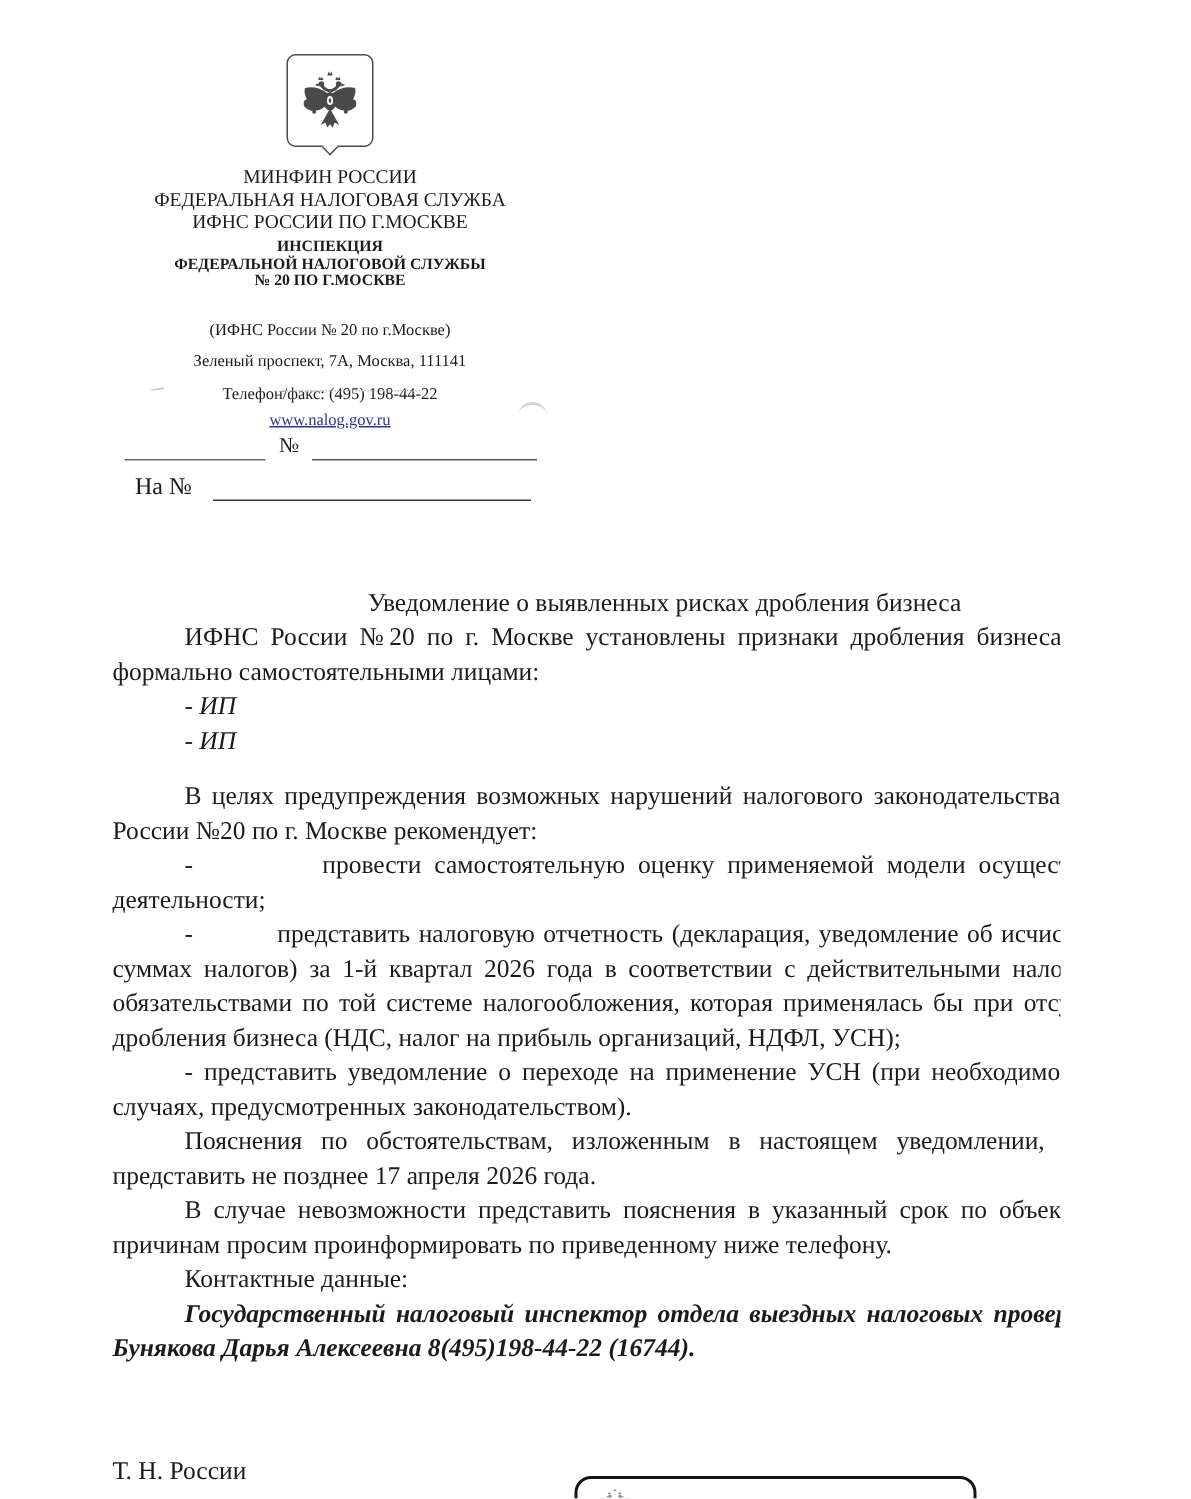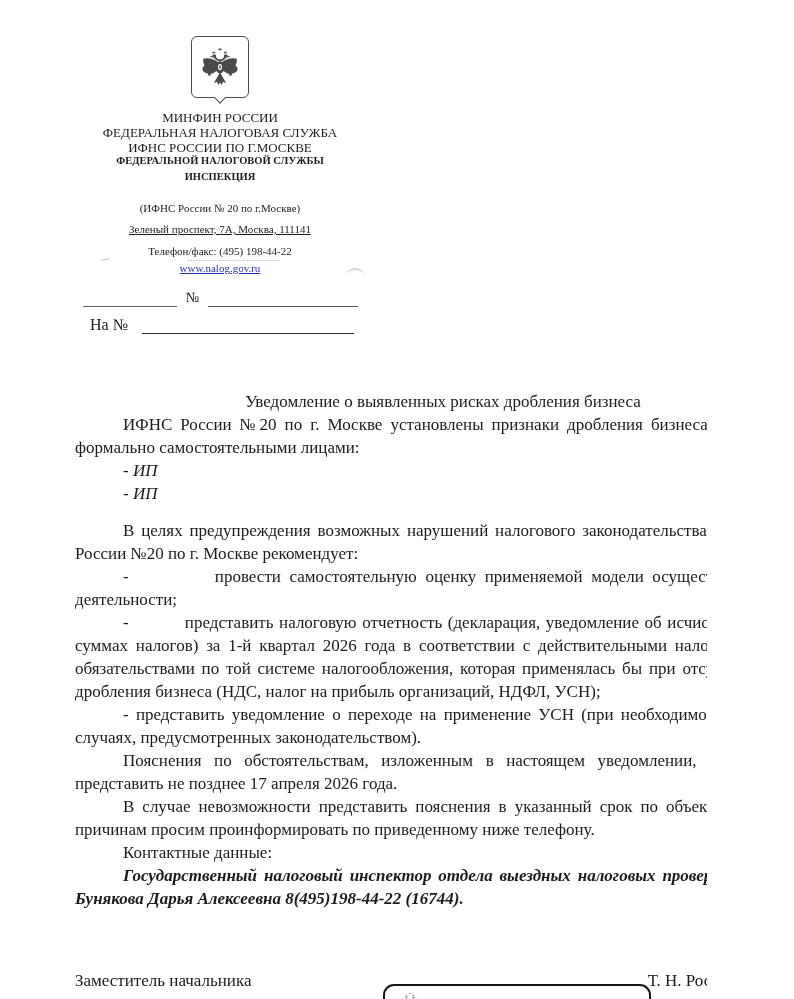--- a/index.html
+++ b/index.html
@@ -18,21 +18,21 @@
     content:""; position:absolute; bottom:-5px; left:50%;
     transform:translateX(-50%) rotate(45deg);
     width:7px; height:7px; background:#fff;
     border-right:1px solid #4a4a4a; border-bottom:1px solid #4a4a4a;
   }
   .emblem-box svg { color:#4a4a4a; }
   .lh-org   { font-size:13px; line-height:15px; }
   .lh-org-first { margin-top:12px; }
   .lh-bold  { font-size:10.5px; line-height:11.5px; font-weight:bold; }
   .lh-small { font-size:11px; line-height:13px; }
-  .lh-addr  { margin-top:8px;text-decoration:underline; }
+  .lh-addr  { margin-top:8px; }
   .lh-phone { margin-top:9px; }
   .lh-site a { color:#2730b4; font-size:11px; }
 
   
   .artifact { position:absolute; pointer-events:none; }
   .art1 { left:188px; top:260px; width:92px; border-top:1.5px dotted #bdbdbd; }
   .art2 { left:100px; top:254px; width:9px; height:5px; border-bottom:1.5px solid #c4c4c4; transform:rotate(-10deg); }
   .art3 { left:345px; top:268px; width:20px; height:8px; border-top:2px solid #d5d5d5; border-radius:50% / 100% 100% 0 0; }
 
   
@@ -97,22 +97,23 @@
           <circle cx="26" cy="63" r="3"></circle>
           <circle cx="74" cy="63" r="3"></circle>
         </g>
         <ellipse cx="50" cy="46" rx="4.5" ry="7" fill="#ffffff"></ellipse>
         <path d="M50 41 l2.2 5 -2.2 5 -2.2 -5 z" fill="currentColor"></path>
       </svg>
     </div>
     <div class="lh-org lh-org-first">МИНФИН РОССИИ</div>
     <div class="lh-org">ФЕДЕРАЛЬНАЯ НАЛОГОВАЯ СЛУЖБА</div>
     <div class="lh-org">ИФНС РОССИИ ПО Г.МОСКВЕ</div>
+    <div class="lh-bold" style="margin-top:4px;">ИНСПЕКЦИЯ</div>
     <div class="lh-bold">ФЕДЕРАЛЬНОЙ НАЛОГОВОЙ СЛУЖБЫ</div>
-    <div class="lh-bold" style="margin-top:4px;">ИНСПЕКЦИЯ</div>
+    <div class="lh-bold">№ 20 ПО Г.МОСКВЕ</div>
     <div class="lh-small" style="margin-top:20px;">(ИФНС России № 20 по г.Москве)</div>
     <div class="lh-small lh-addr">Зеленый проспект, 7А, Москва, 111141</div>
     <div class="lh-small lh-phone">Телефон/факс: (495) 198-44-22</div>
     <div class="lh-site">
       <a href="#">www.nalog.gov.ru</a>
     </div>
   </header>
 
   <div class="artifact art1"></div>
   <div class="artifact art2"></div>
@@ -139,21 +140,20 @@
     <p class="para">-&nbsp;&nbsp;&nbsp;&nbsp;&nbsp;&nbsp;&nbsp;&nbsp;&nbsp; провести самостоятельную оценку применяемой модели осуществления деятельности;</p>
     <p class="para">-&nbsp;&nbsp;&nbsp;&nbsp;&nbsp;&nbsp;&nbsp;&nbsp;&nbsp; представить налоговую отчетность (декларация, уведомление об исчисленных суммах налогов) за 1-й квартал 2026 года в соответствии с действительными налоговыми обязательствами по той системе налогообложения, которая применялась бы при отсутствии дробления бизнеса (НДС, налог на прибыль организаций, НДФЛ, УСН);</p>
     <p class="para">- представить уведомление о переходе на применение УСН (при необходимости и в случаях, предусмотренных законодательством).</p>
     <p class="para">Пояснения по обстоятельствам, изложенным в настоящем уведомлении, просим представить не позднее 17 апреля 2026 года.</p>
     <p class="para">В случае невозможности представить пояснения в указанный срок по объективным причинам просим проинформировать по приведенному ниже телефону.</p>
     <p class="para">Контактные данные:</p>
     <p class="para contact">Государственный налоговый инспектор отдела выездных налоговых проверок №4 Бунякова Дарья Алексеевна 8(495)198-44-22 (16744).</p>
   </main>
 
   <div class="sig">
-    <span>Заместитель начальника</span>
     <span>Т. Н. России</span>
   </div>
 
   <div class="stamp">
     <svg viewBox="0 0 100 92" width="26" height="24" aria-hidden="true">
       <g fill="currentColor">
         <path d="M46 8 l2 -6 2 4 2 -4 2 6 z"></path>
         <path d="M32 15 l2 -5 2 2.5 2 -2.5 2 5 z"></path>
         <path d="M58 15 l2 -5 2 2.5 2 -2.5 2 5 z"></path>
         <circle cx="37" cy="21" r="4.2"></circle>

